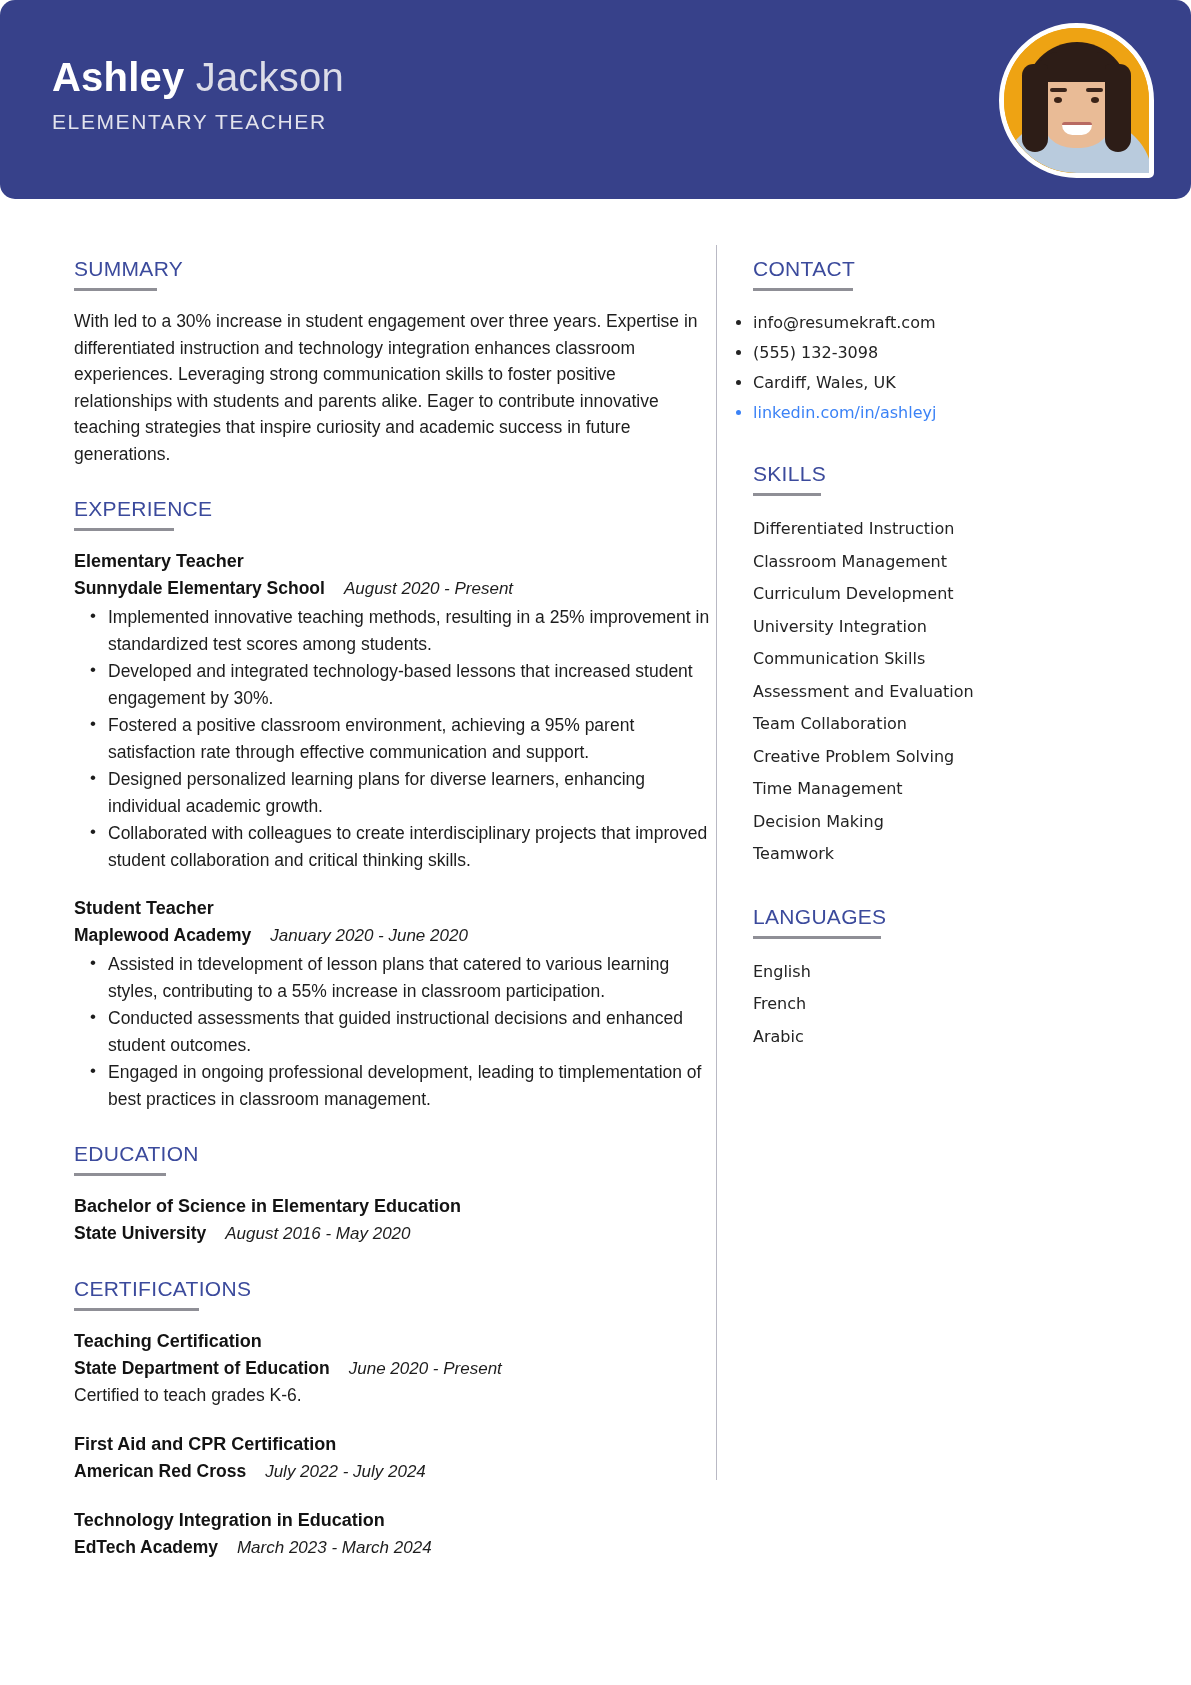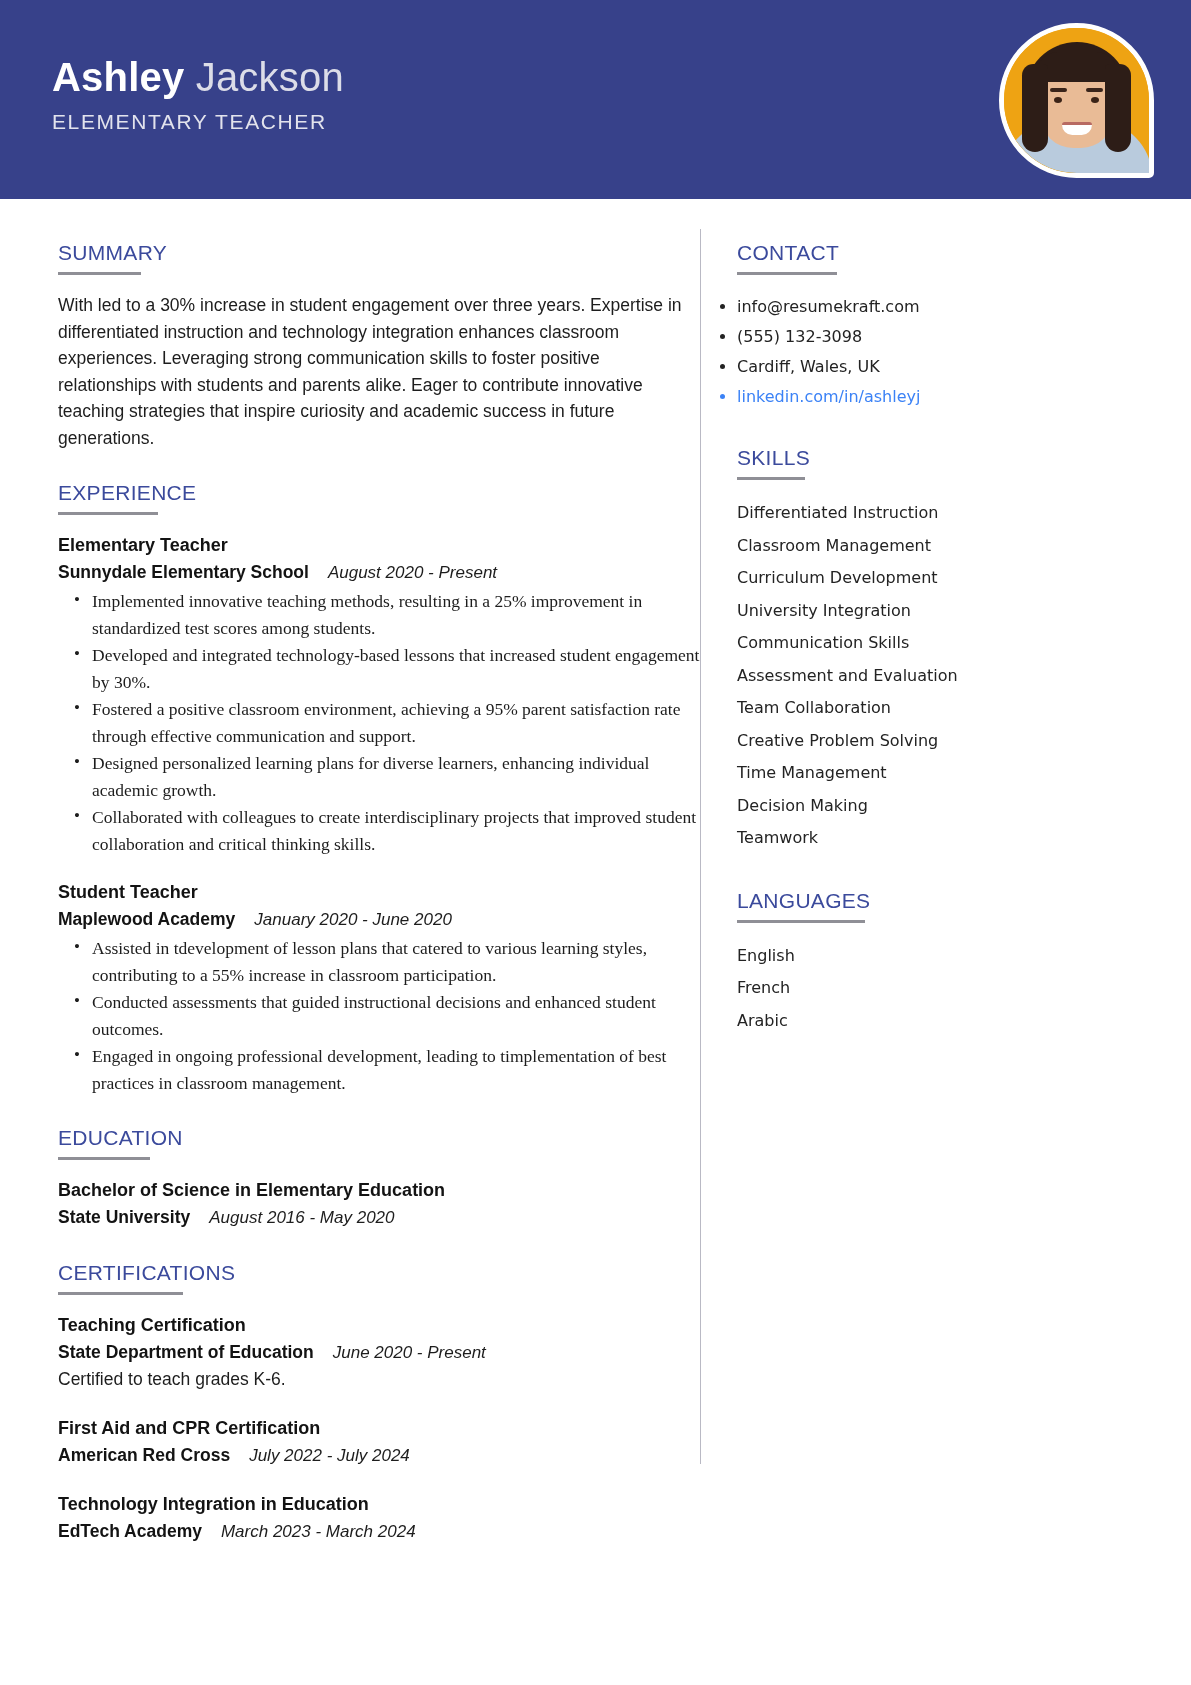--- a/index.html
+++ b/index.html
@@ -18,20 +18,21 @@
     background: #ffffff;
     overflow: hidden;
   }
 
   
   .header {
     position: relative;
     width: 1191px;
     height: 199px;
     background: #37418a;
+    border-radius: 15px;
   }
 
   .header-text {
     position: absolute;
     left: 52px;
     top: 52px;
   }
 
   .name-line {
     font-size: 40px;
@@ -175,21 +176,21 @@
     height: 13px;
     background: #ffffff;
     border-radius: 4px 4px 15px 15px;
     border-top: 3px solid #b86a62;
   }
 
   
   .body {
     position: relative;
     display: flex;
-    padding: 0;
+    padding: 16px;
   }
 
   .col-left {
     width: 700px;
     padding: 42px 0 0 58px;
   }
 
   .divider {
     width: 1px;
     background: #b9b9c4;
@@ -266,21 +267,20 @@
   .entry-note {
     font-size: 17.5px;
     line-height: 27px;
     color: #1d1d1d;
   }
 
   ul.bullets {
     list-style: none;
     margin: 2px 0 0 0;
     padding: 0;
-    font-family: Liberation Serif, serif;
   }
   ul.bullets li {
     position: relative;
     padding-left: 34px;
     font-size: 17.5px;
     line-height: 26.5px;
     color: #1d1d1d;
     margin-bottom: 1px;
     max-width: 680px;
   }

